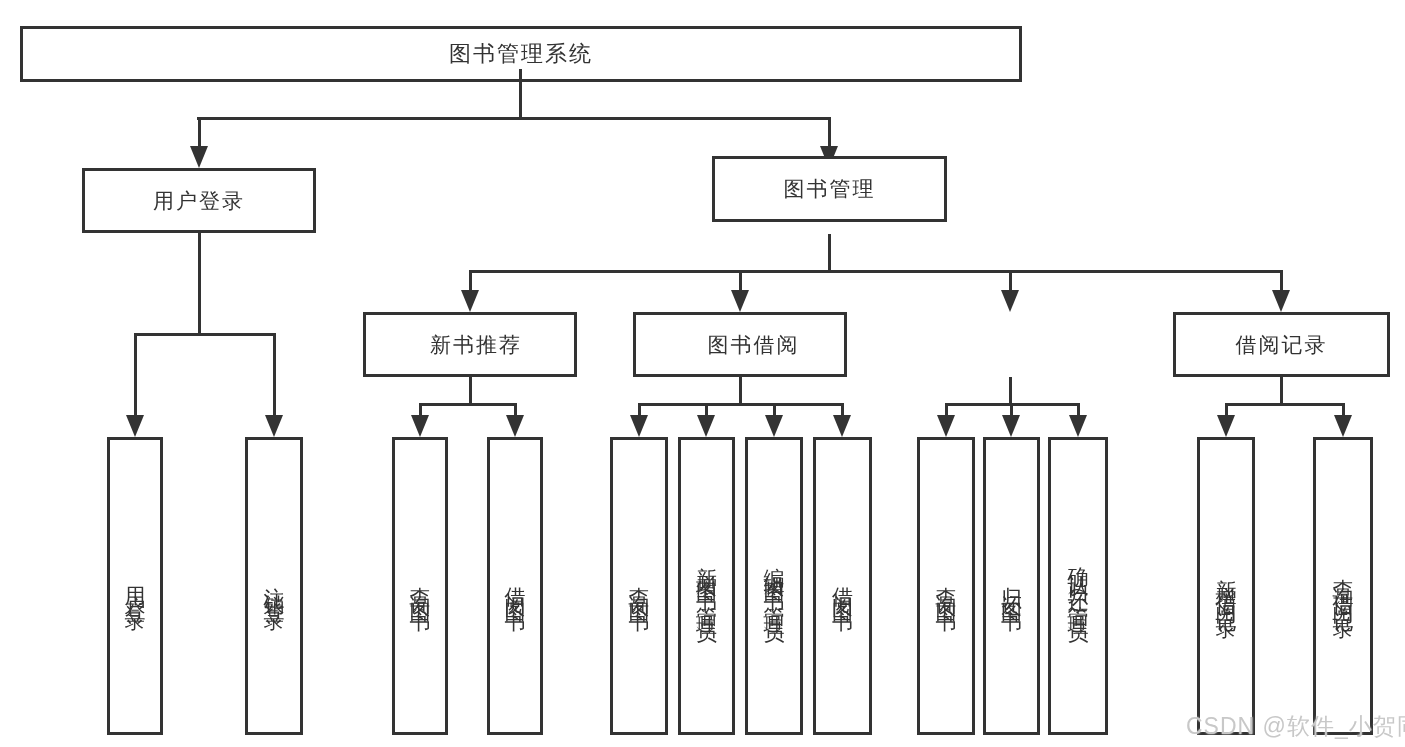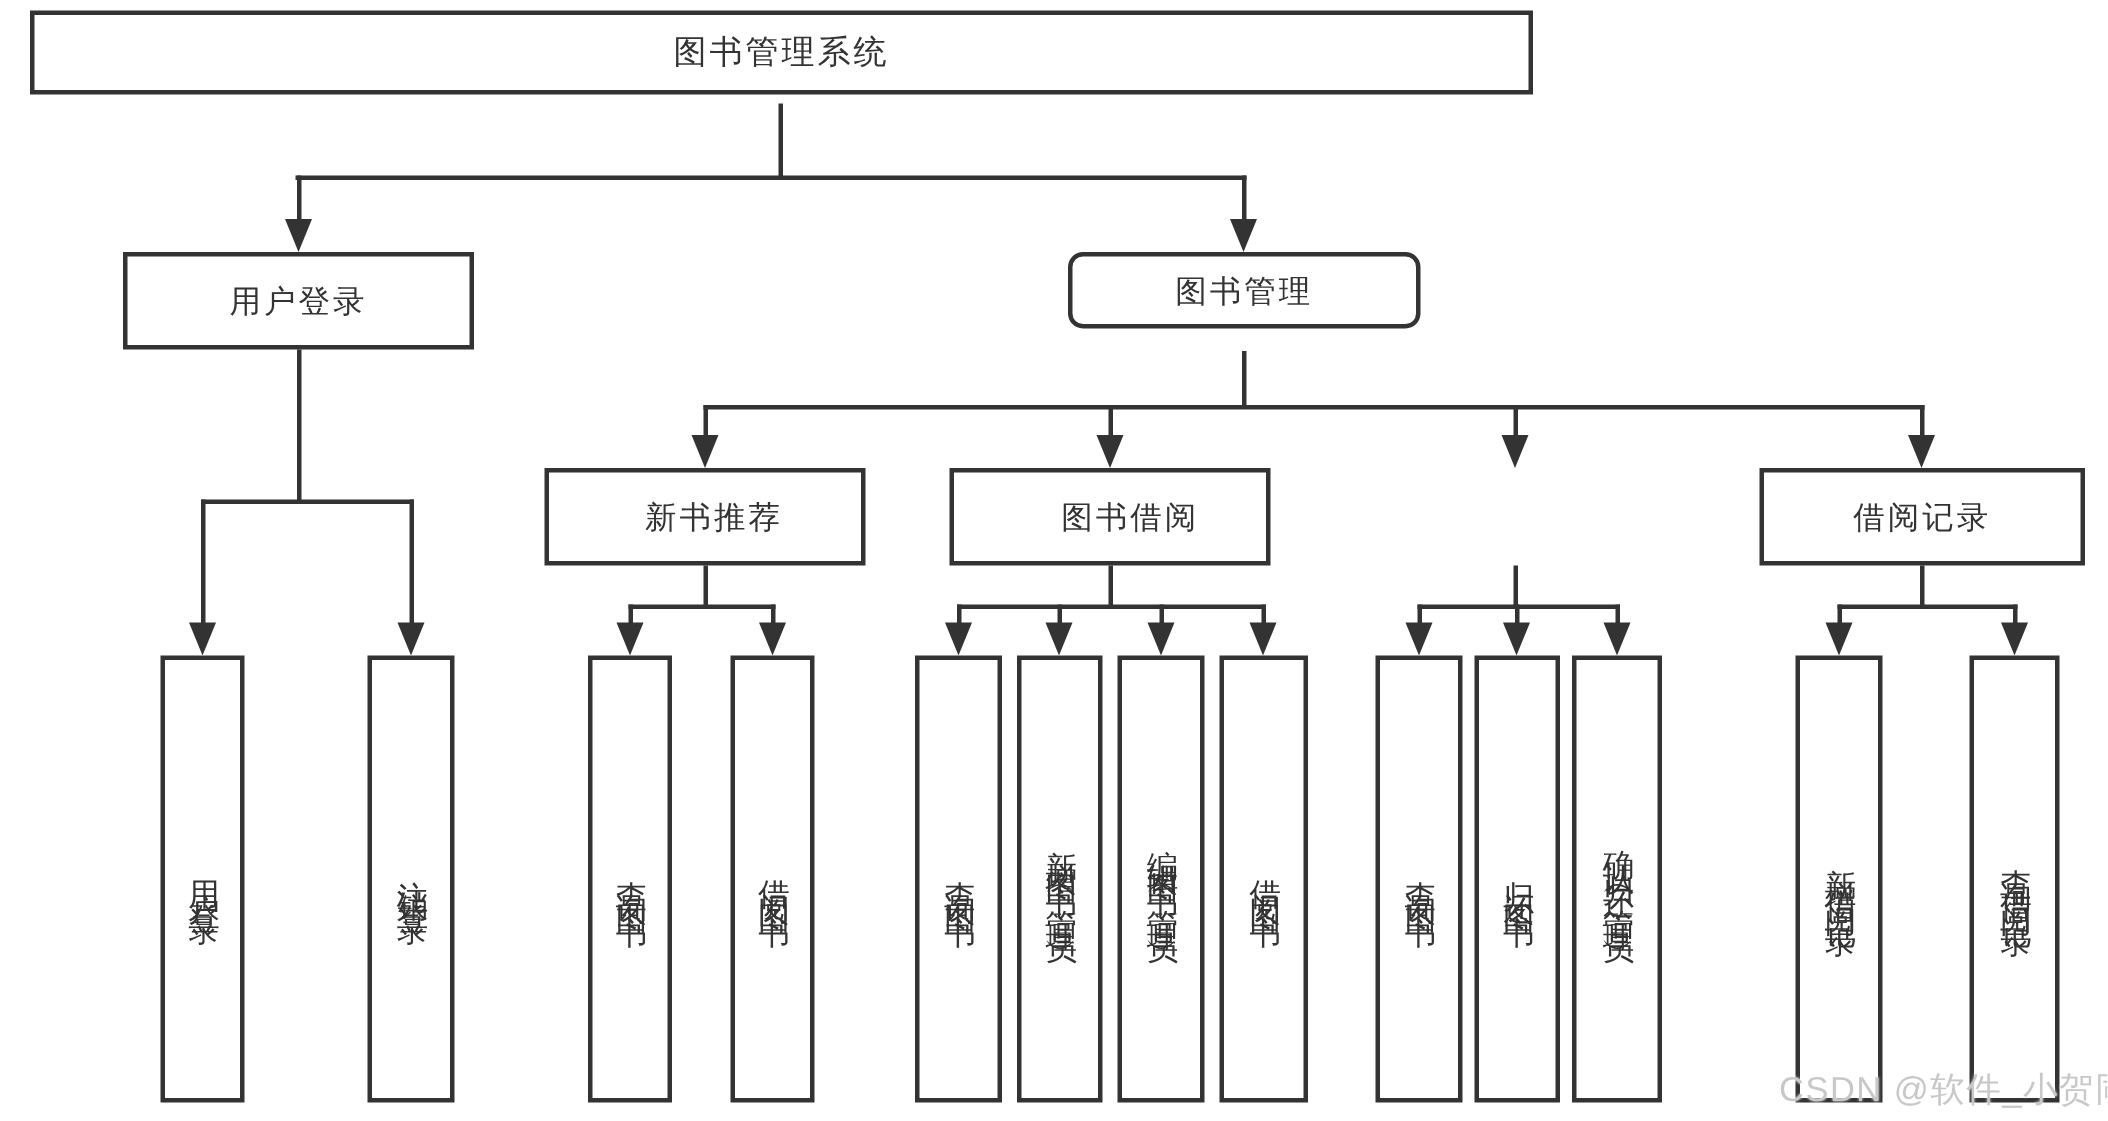--- a/index.html
+++ b/index.html
@@ -63,31 +63,31 @@
     text-shadow: 0 0 2px #ffffff;
     z-index: 10;
     white-space: nowrap;
   }
 </style>
 </head>
 <body>
 
 <div id="canvas">
 
-  <div class="box title" style="left:20px; top:7px; width:1002px; height:56px;">图书管理系统</div>
+  <div class="box title" style="left:20px; top:26px; width:1002px; height:56px;">图书管理系统</div>
 
   <div class="vl" style="left:519px; top:69px; height:50px;"></div>
   <div class="hl" style="left:197px; top:117px; width:634px;"></div>
   <div class="vl" style="left:197.5px; top:117px; height:33px;"></div>
   <div class="ah" style="left:190px; top:146px;"></div>
   <div class="vl" style="left:827.5px; top:117px; height:33px;"></div>
   <div class="ah" style="left:820px; top:146px;"></div>
 
   <div class="box" style="left:82px; top:168px; width:234px; height:65px;">用户登录</div>
-  <div class="box" style="left:712px; top:168px; width:235px; height:51px;border-radius:10px;">图书管理</div>
+  <div class="box" style="left:712px; top:156px; width:235px; height:66px;">图书管理</div>
 
   <div class="vl" style="left:197.5px; top:233px; height:102px;"></div>
   <div class="hl" style="left:133.5px; top:333px; width:142px;"></div>
   <div class="vl" style="left:133.5px; top:333px; height:84px;"></div>
   <div class="ah" style="left:126px; top:415px;"></div>
   <div class="vl" style="left:272.5px; top:333px; height:84px;"></div>
   <div class="ah" style="left:265px; top:415px;"></div>
 
   <div class="vl" style="left:827.5px; top:234px; height:38px;"></div>
   <div class="hl" style="left:468.5px; top:270px; width:814px;"></div>

